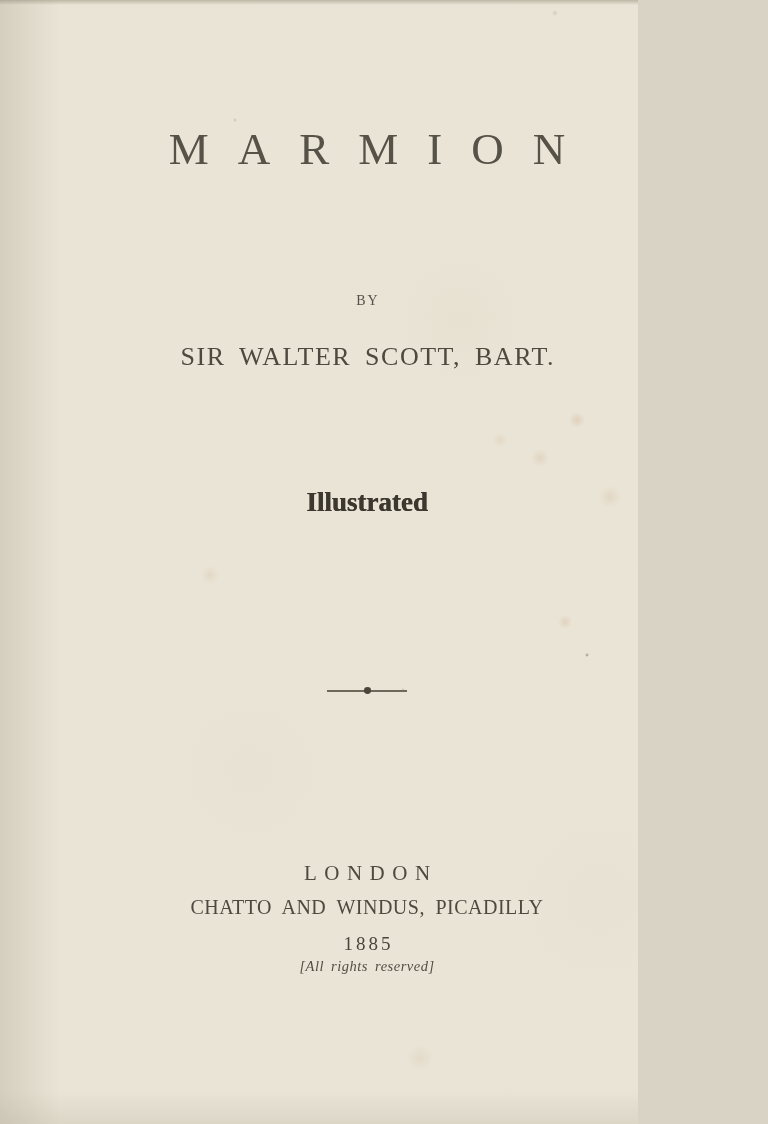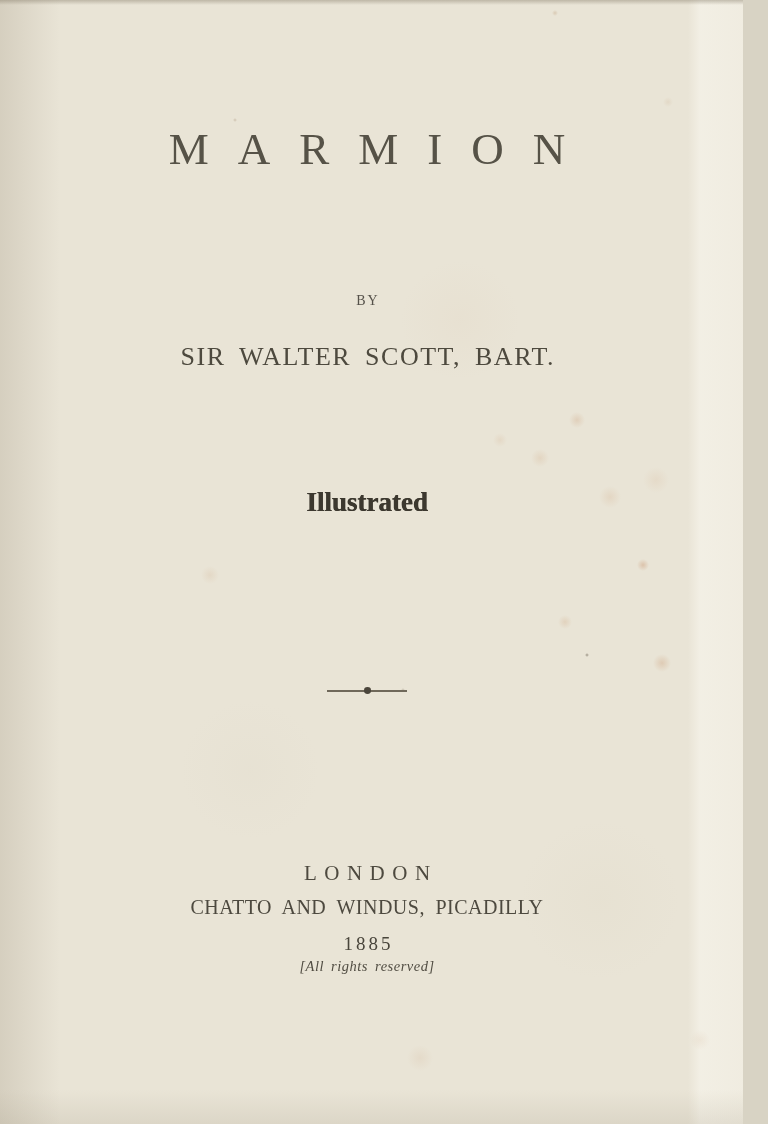--- a/index.html
+++ b/index.html
@@ -7,21 +7,21 @@
     padding: 0;
     width: 768px;
     height: 1124px;
     overflow: hidden;
     background: #d8d3c4;
   }
 
   
   .photo {
     position: relative;
-    width: 743px;
+    width: 638px;
     height: 1124px;
     background-color: #e9e4d6;
     background-image:
       
       linear-gradient(to bottom, rgba(125,115,95,0.40), rgba(125,115,95,0) 5px),
       
       linear-gradient(to top, rgba(160,150,130,0.18), rgba(160,150,130,0) 34px),
       
       linear-gradient(to right, rgba(168,158,138,0.30), rgba(168,158,138,0) 60px),
       

